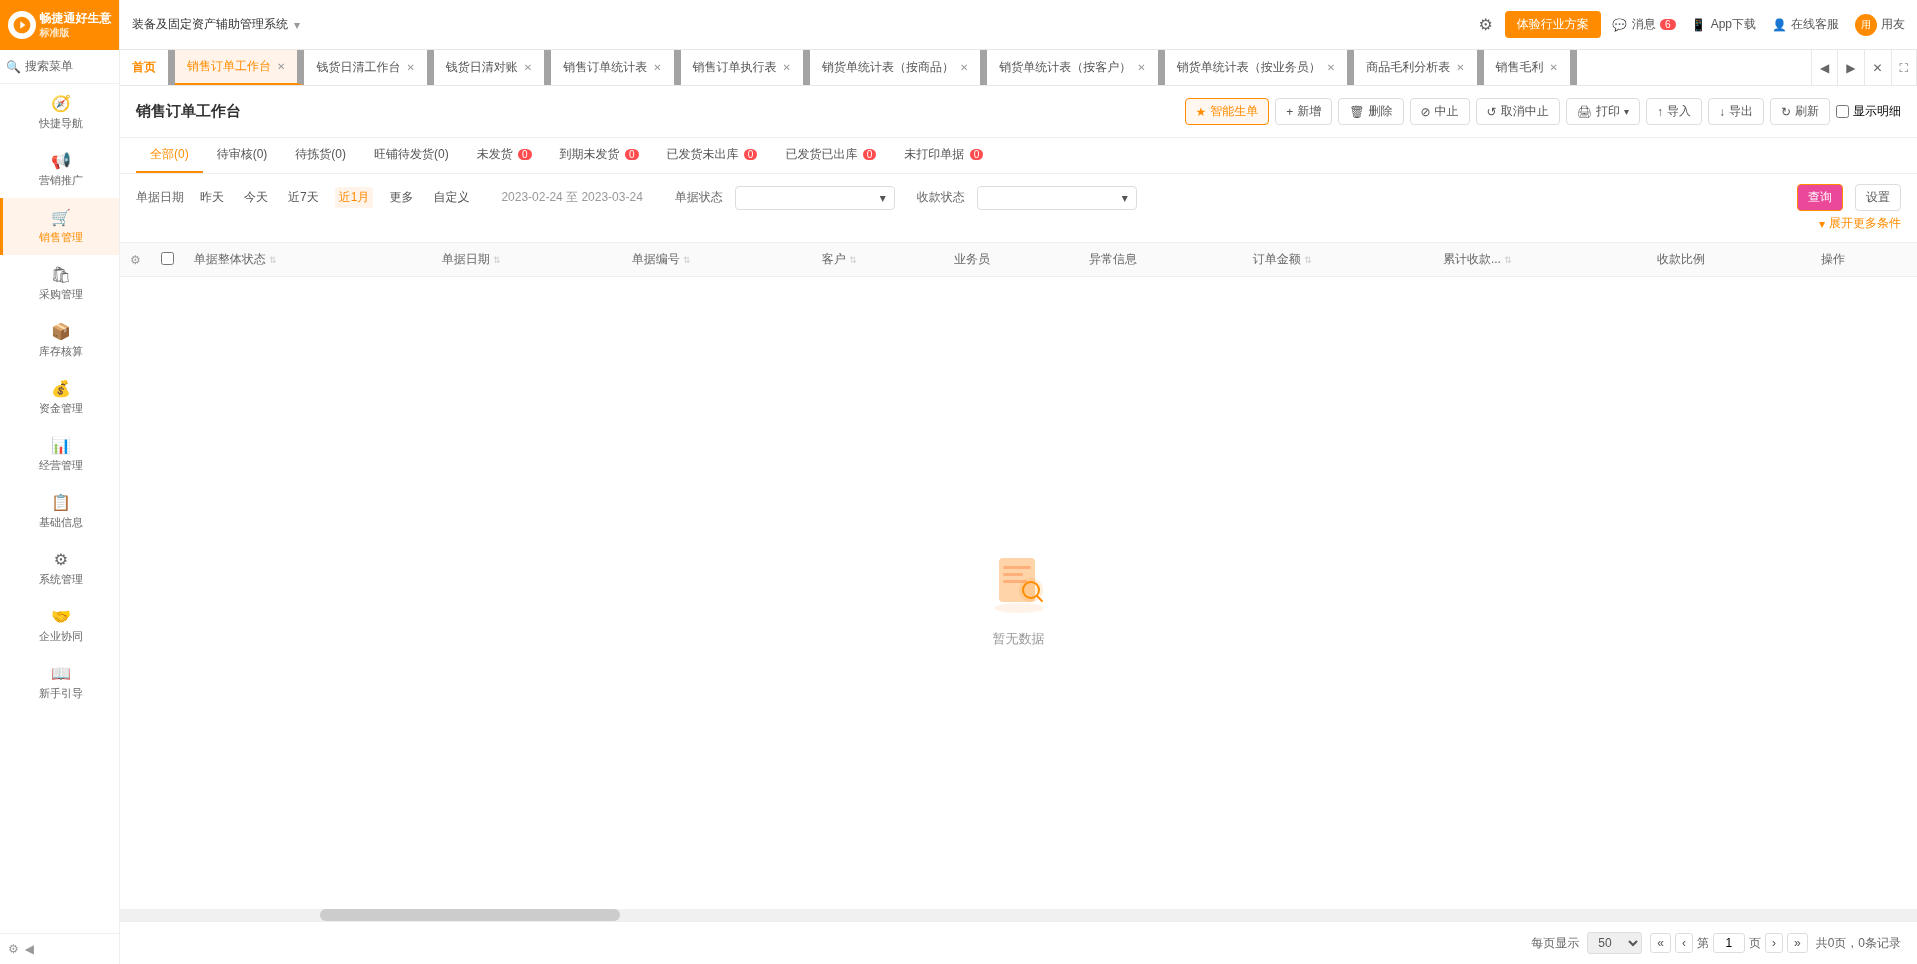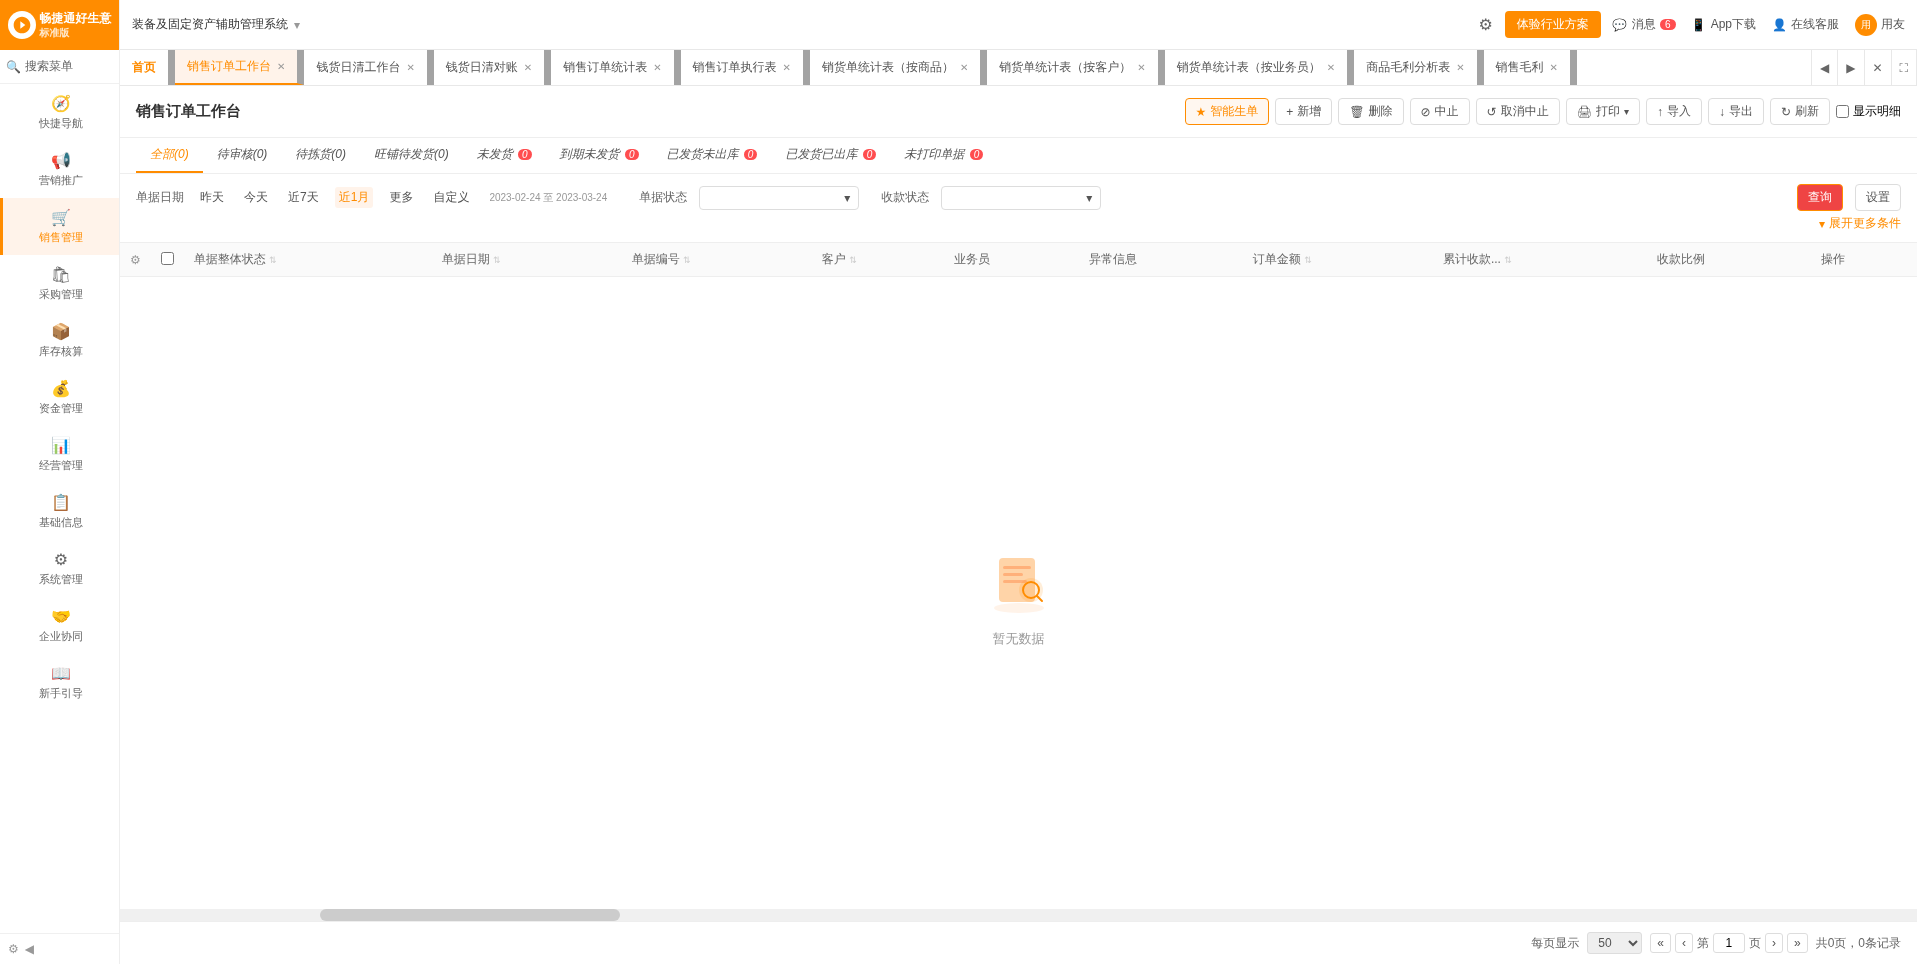--- a/index.html
+++ b/index.html
@@ -44,32 +44,32 @@
     .content { flex: 1; overflow: auto; background: #f5f6fa; display: flex; flex-direction: column; }
     .page-header { background: #fff; padding: 12px 16px 0; border-bottom: 1px solid #eee; display: flex; align-items: center; justify-content: space-between; }
     .page-title { font-size: 15px; font-weight: bold; color: #333; padding-bottom: 12px; }
     .page-header-actions { display: flex; align-items: center; gap: 6px; padding-bottom: 12px; }
     .btn-smart { background: #fff7f0; border: 1px solid #ff8c00; color: #ff8c00; border-radius: 4px; padding: 4px 10px; cursor: pointer; font-size: 12px; display: flex; align-items: center; gap: 4px; }
     .btn-action { background: #fff; border: 1px solid #ddd; color: #555; border-radius: 4px; padding: 4px 10px; cursor: pointer; font-size: 12px; display: flex; align-items: center; gap: 4px; }
     .btn-action .arrow { font-size: 10px; }
 
     
     .subtabs { background: #fff; padding: 0 16px; border-bottom: 1px solid #eee; display: flex; align-items: center; gap: 0; }
-    .subtab { padding: 8px 14px; cursor: pointer; color: #555; border-bottom: 2px solid transparent; font-size: 12px; white-space: nowrap; font-style: italic; }
+    .subtab { padding: 8px 14px; cursor: pointer; color: #555; border-bottom: 2px solid transparent; font-size: 12px; white-space: nowrap; }
     .subtab.active { color: #ff8c00; border-bottom: 2px solid #ff8c00; }
     .subtab .badge-red { background: #ff4d4f; color: #fff; border-radius: 8px; padding: 0 4px; font-size: 10px; margin-left: 2px; }
 
     
     .filter-area { background: #fff; padding: 10px 16px; border-bottom: 1px solid #eee; }
     .filter-row { display: flex; align-items: center; gap: 12px; flex-wrap: wrap; }
     .filter-label { color: #666; font-size: 12px; white-space: nowrap; }
     .filter-date-options { display: flex; align-items: center; gap: 12px; }
     .date-opt { color: #555; cursor: pointer; font-size: 12px; padding: 2px 4px; }
     .date-opt.active { color: #ff8c00; background: #fff3ea; border-radius: 3px; }
-    .date-range { color: #999; font-size: 10px; margin-left: 4px; }
+    .date-range { color: #999; font-size: 12px; margin-left: 16px; }
     .filter-select { border: 1px solid #ddd; border-radius: 4px; padding: 4px 8px; color: #555; background: #fff; min-width: 120px; display: flex; align-items: center; justify-content: space-between; cursor: pointer; }
     .expand-btn { display: flex; align-items: center; gap: 4px; color: #ff8c00; cursor: pointer; font-size: 12px; margin-left: auto; }
 
     
     .table-area { background: #fff; margin: 0; flex: 1; display: flex; flex-direction: column; }
     .table-toolbar { padding: 8px 16px; display: flex; align-items: center; justify-content: space-between; border-bottom: 1px solid #eee; }
     .record-count { color: #666; font-size: 12px; }
     .record-count span { color: #ff8c00; }
     .table-actions { display: flex; align-items: center; gap: 8px; }
     .action-link { color: #ff8c00; cursor: pointer; font-size: 12px; display: flex; align-items: center; gap: 3px; }
@@ -355,21 +355,21 @@
         <span class="filter-label" style="margin-left:20px;">单据状态</span>
         <div class="filter-select" style="width:160px;">
           <span></span>
           <span>▾</span>
         </div>
         <span class="filter-label" style="margin-left:10px;">收款状态</span>
         <div class="filter-select" style="width:160px;">
           <span></span>
           <span>▾</span>
         </div>
-        <button class="btn-action" style="background:#ef4444;color:#fff;border-color:#ff8c00;margin-left:auto;">
+        <button class="btn-action" style="background:#ec4899;color:#fff;border-color:#ff8c00;margin-left:auto;">
           <span>查询</span>
         </button>
         <button class="btn-action">
           <span>设置</span>
         </button>
       </div>
       <div class="filter-row" style="margin-top:4px;">
         <div class="expand-btn">
           <span>▾</span>
           <span>展开更多条件</span>

